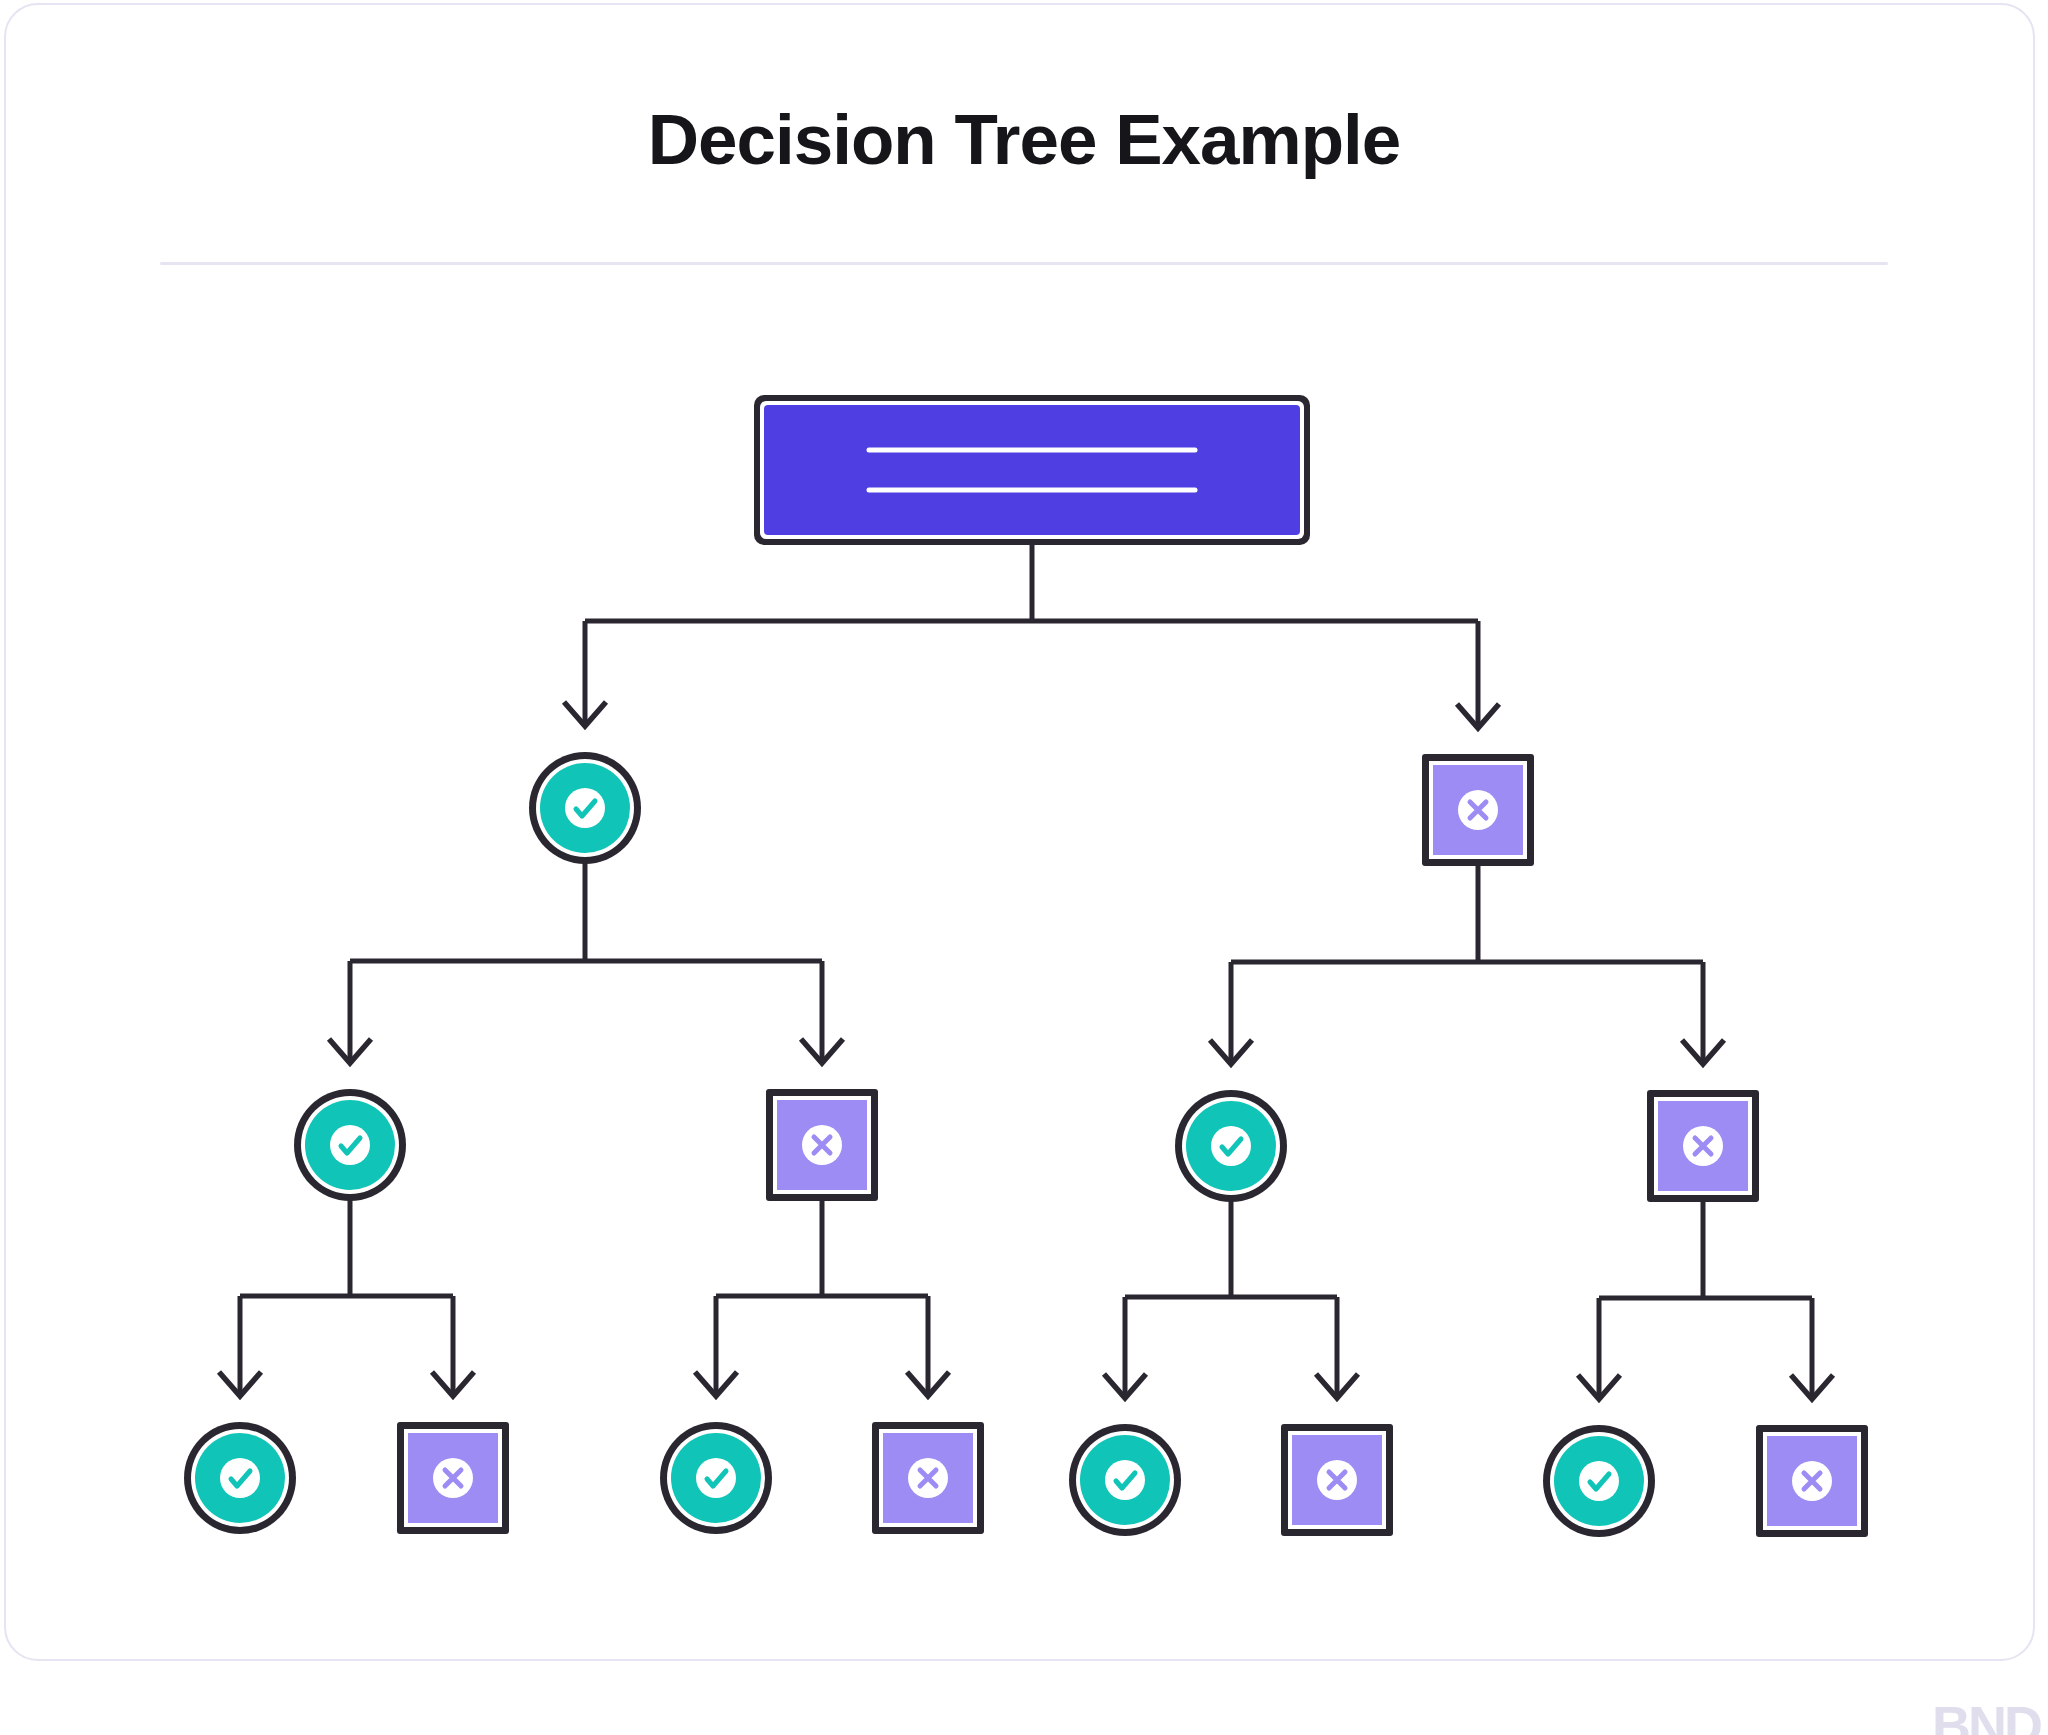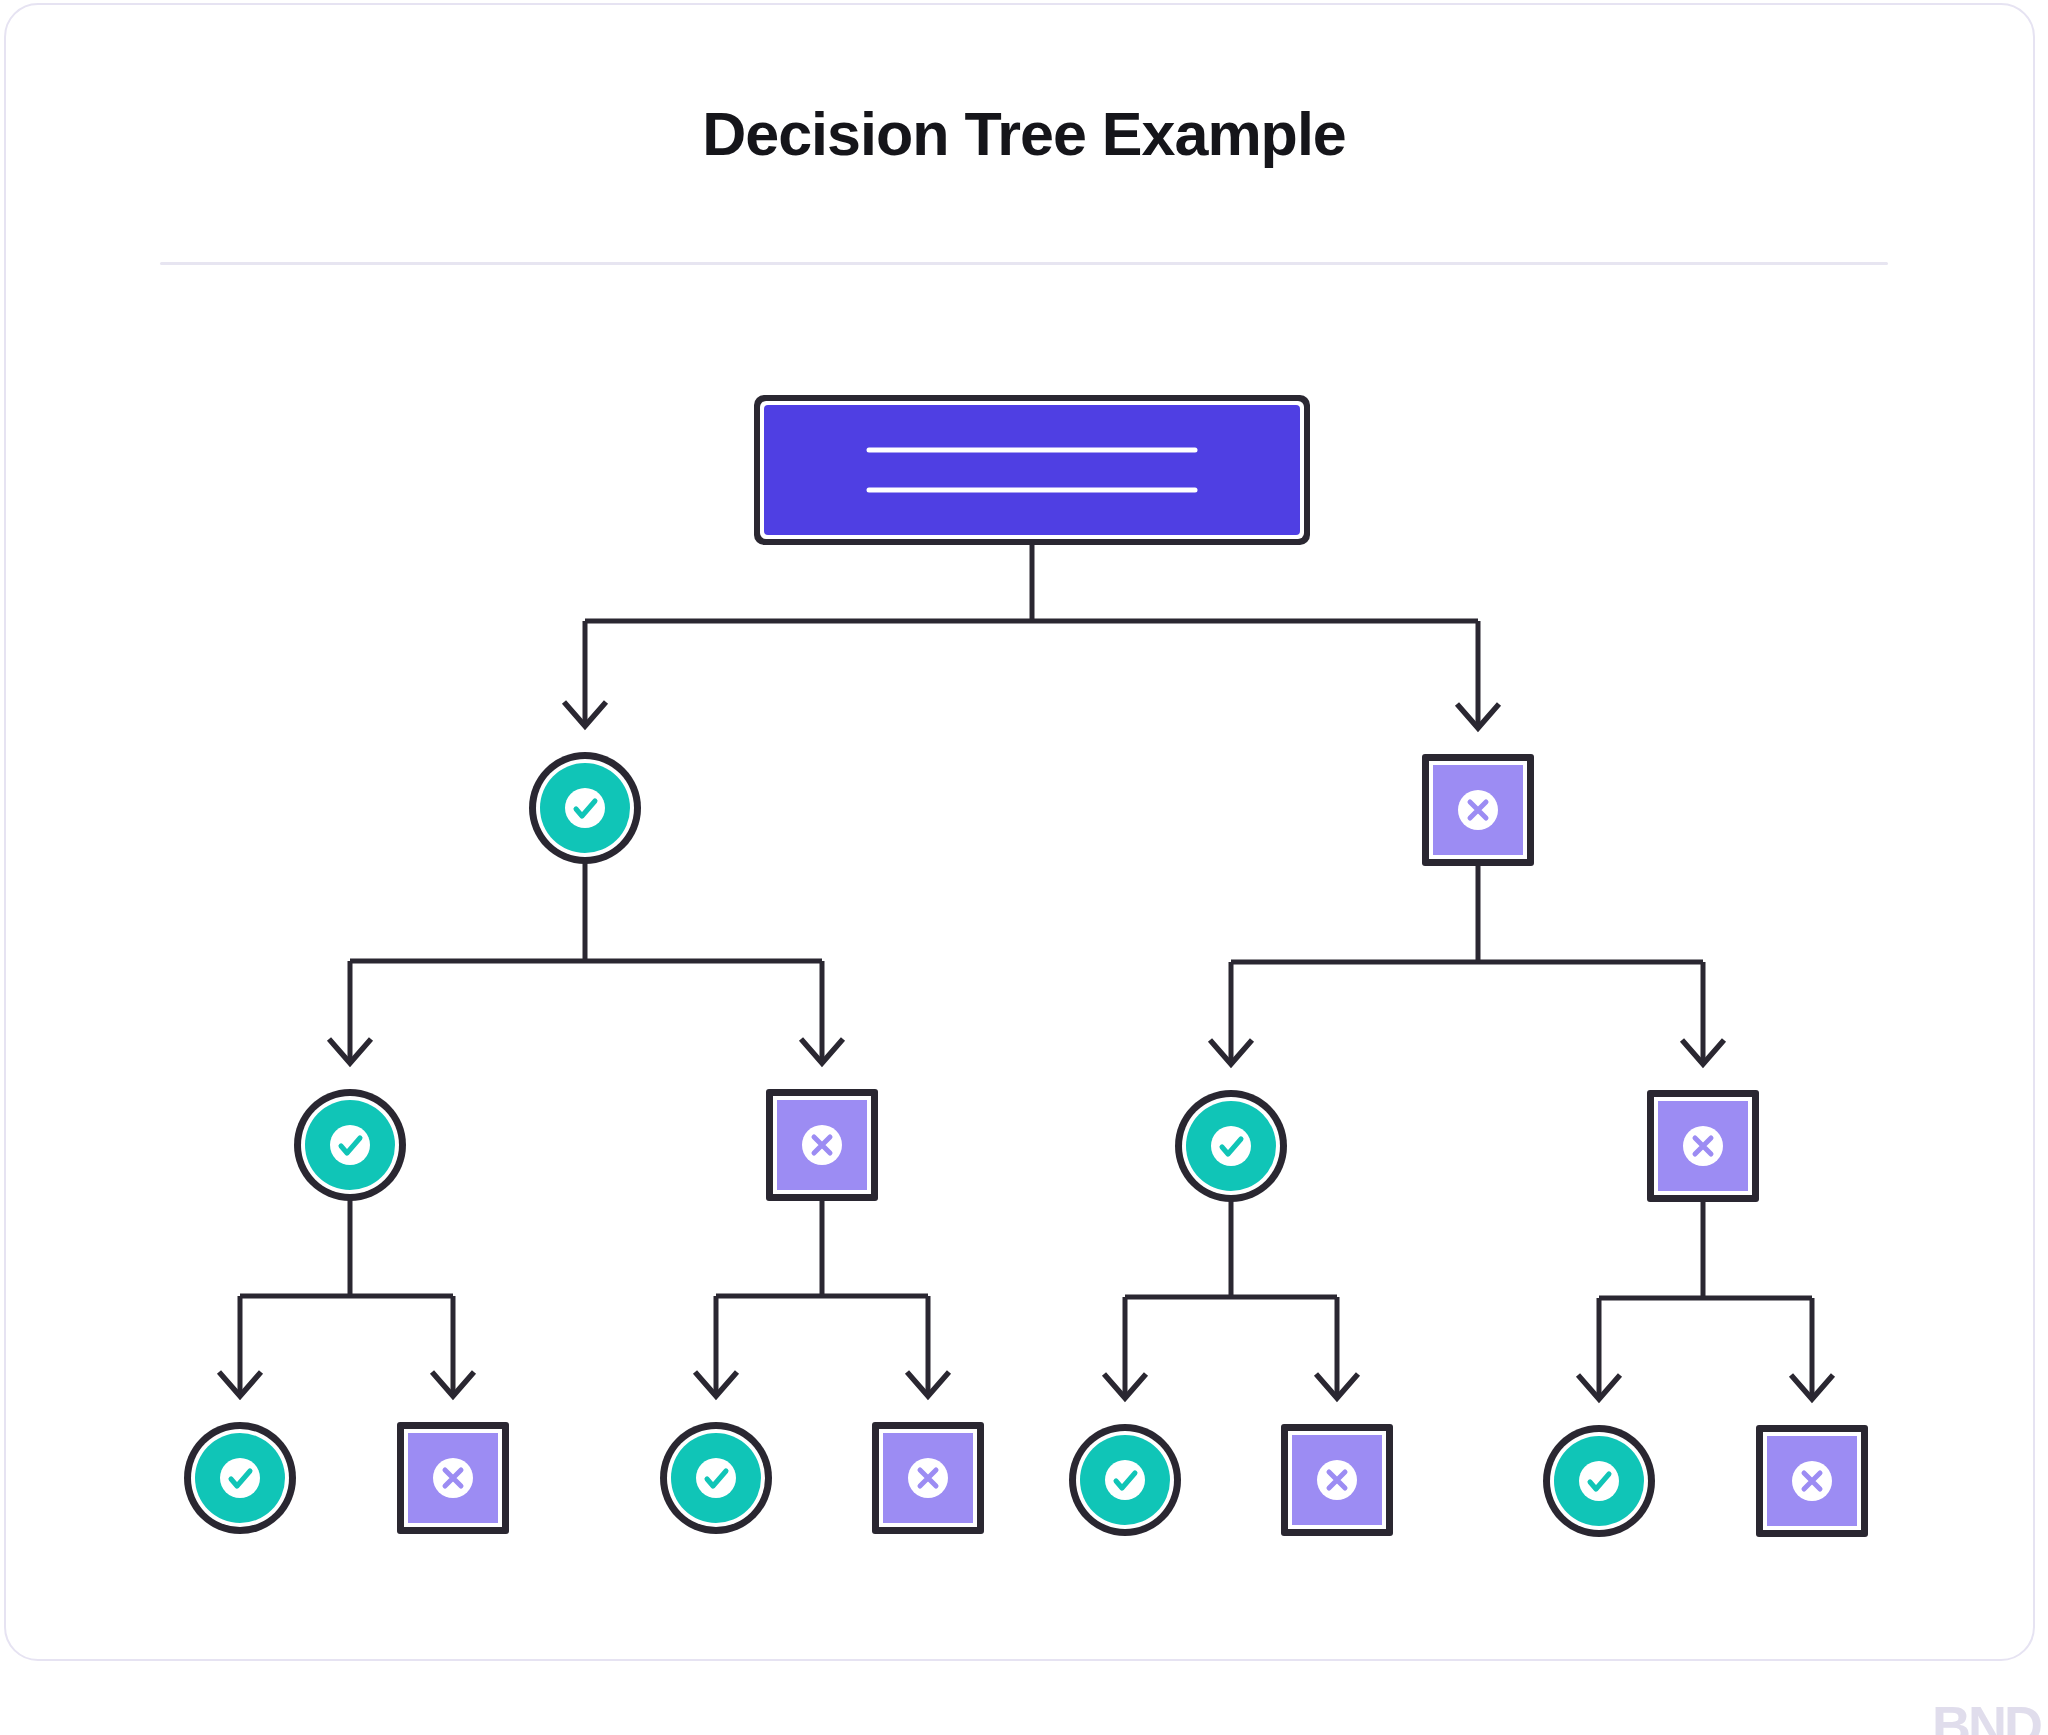--- a/index.html
+++ b/index.html
@@ -23,21 +23,21 @@
     border-radius: 34px;
     box-sizing: border-box;
   }
   .page-title {
     position: absolute;
     top: 104px;
     left: 0;
     width: 100%;
     margin: 0;
     text-align: center;
-    font-size: 61px;
+    font-size: 71px;
     font-weight: bold;
     letter-spacing: -1px;
     line-height: 1;
     color: #15151A;
   }
   .divider {
     position: absolute;
     top: 262px;
     left: 160px;
     width: 1728px;

